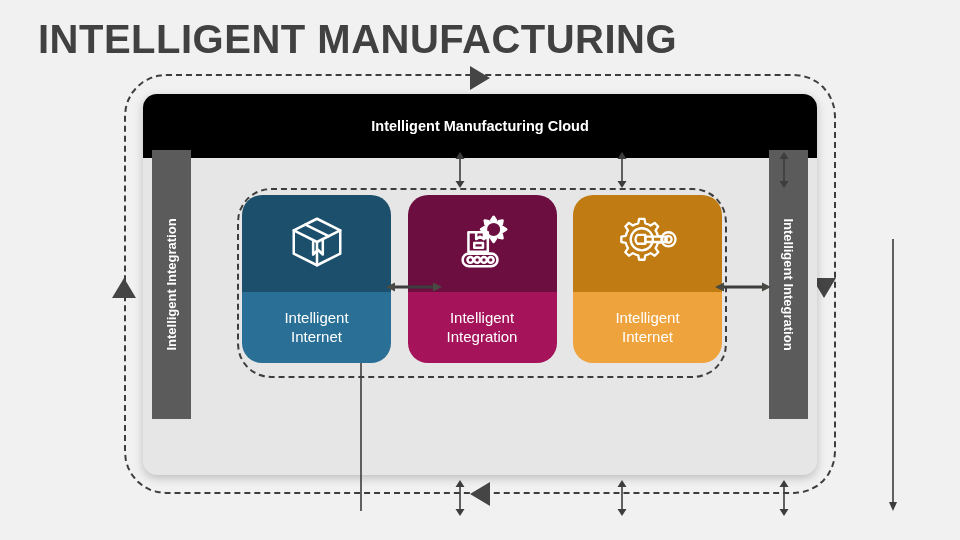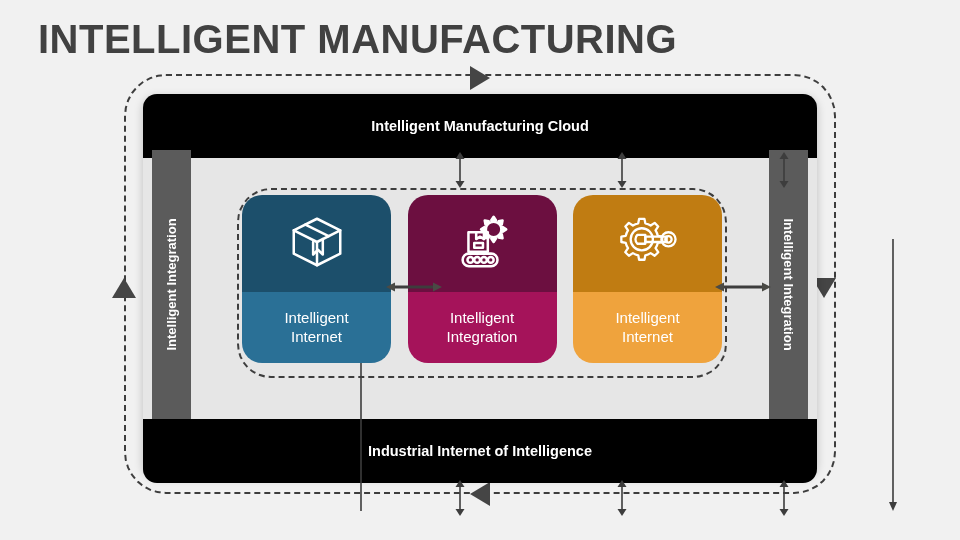--- a/index.html
+++ b/index.html
@@ -236,23 +236,20 @@
 <div class="loop-arrow" id="loop-arrow-bottom"></div>
 <div class="loop-arrow" id="loop-arrow-left"></div>
 <div class="loop-arrow" id="loop-arrow-right"></div>
 
 <div id="stage">
 
   <div class="band" id="cloud-band">
     <span>Intelligent Manufacturing Cloud</span>
   </div>
 
-  <div class="band" id="iot-band">
-    <span>Industrial Internet of Intelligence</span>
-  </div>
 
   <div class="side-bar" id="side-bar-left">
     <span class="side-bar-label" id="side-label-left">Intelligent Integration</span>
   </div>
 
   <div class="side-bar" id="side-bar-right">
     <span class="side-bar-label" id="side-label-right">Intelligent Integration</span>
   </div>
 
   <div id="inner-dashed"></div>

